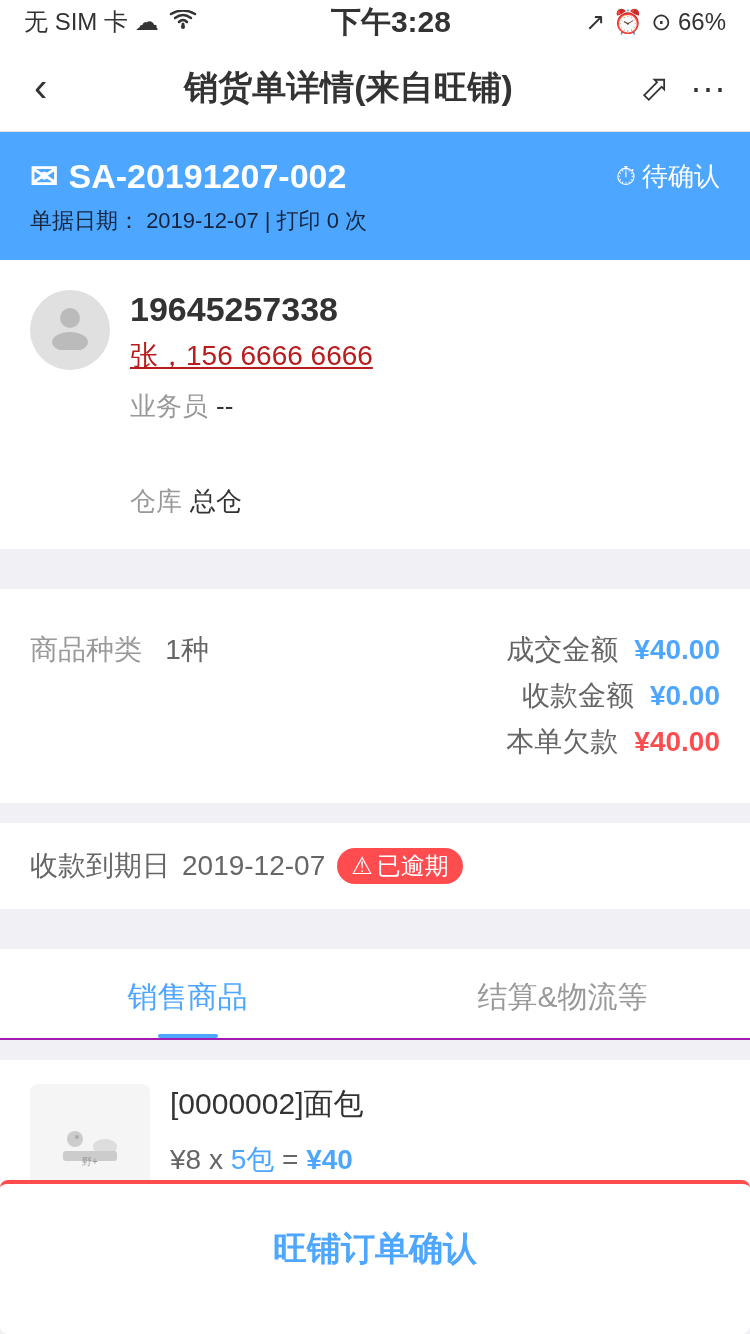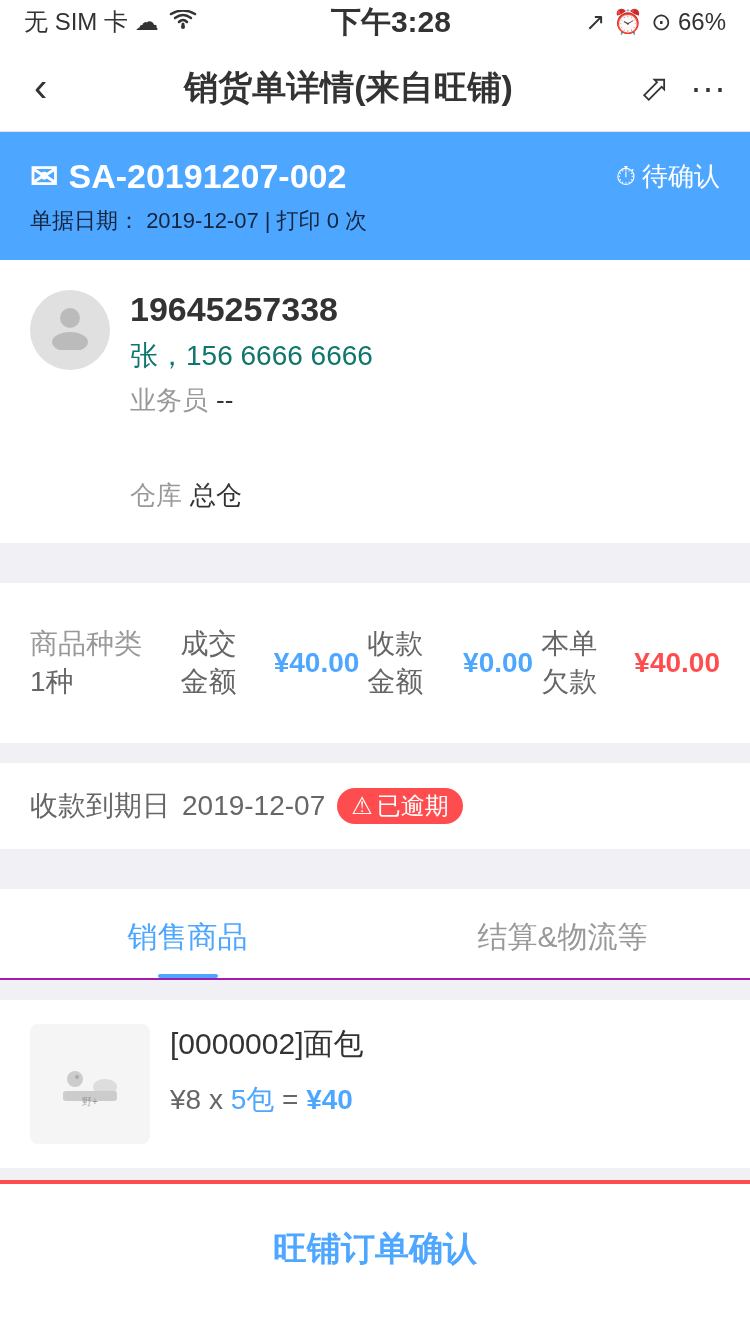--- a/index.html
+++ b/index.html
@@ -124,22 +124,23 @@
     }
     .customer-info { flex: 1; }
     .customer-name {
       font-size: 34px;
       font-weight: 600;
       color: #333;
       margin-bottom: 8px;
     }
     .customer-phone {
       font-size: 28px;
-      color: #0f766e;
-      margin-bottom: 8px;
+      color: #b91c1c;
+      margin-bottom: 14px;
+      text-decoration: underline;
     }
     .customer-meta {
       display: flex;
       gap: 60px;
       font-size: 26px;
       color: #666;
       flex-direction: column;
     }
     .meta-item { display: flex; align-items: center; gap: 8px; }
     .meta-label { color: #999; }
@@ -155,21 +156,21 @@
     .summary-section {
       background: #fff;
       padding: 42px 30px;
       display: flex;
       align-items: flex-start;
       justify-content: space-between;
     }
     .summary-left { font-size: 28px; color: #666; }
     .summary-right {
       display: flex;
-      flex-direction: row;
+      flex-direction: column;
       align-items: flex-end;
       gap: 8px;
     }
     .summary-row {
       display: flex;
       gap: 16px;
       align-items: center;
       font-size: 28px;
     }
     .summary-row-label { color: #666; }
@@ -268,20 +269,21 @@
     }
 
     
     .bottom-bar {
       position: fixed;
       bottom: 0;
       width: 750px;
       background: #fff;
       padding: 20px 30px 40px;
       border-top: 4px solid #ff4d4f;
+      border-radius: 8px;
     }
     .confirm-btn {
       width: 100%;
       height: 90px;
       border: none;
       background: #fff;
       color: #4da6ff;
       font-size: 34px;
       font-weight: 600;
       cursor: pointer;

